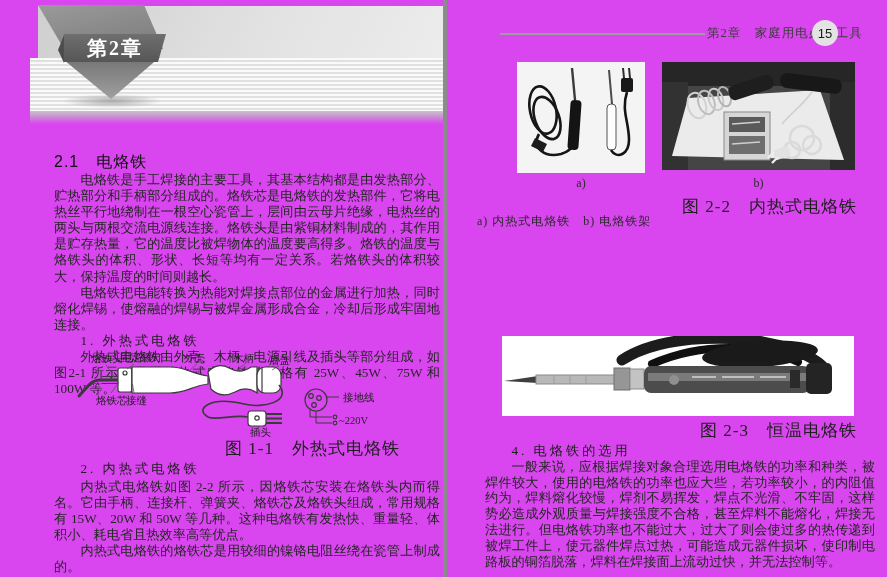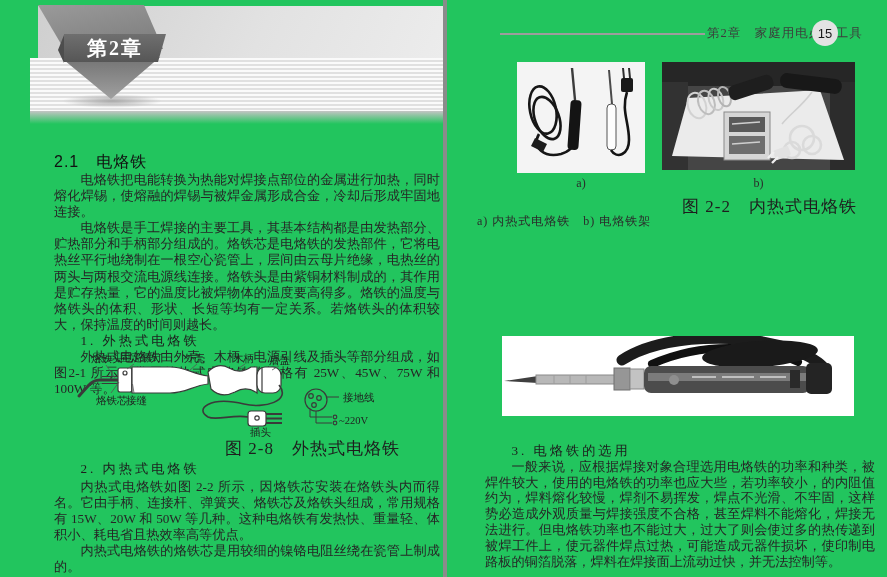--- a/index.html
+++ b/index.html
@@ -1,18 +1,18 @@
 <!DOCTYPE html>
 <html><head>
 <meta charset="utf-8">
 <style>
   * { margin:0; padding:0; box-sizing:border-box; }
   html,body { background:#ffffff; }
   #stage {
-    position:relative; width:887px; height:577px; background:#22c55e;
+    position:relative; width:887px; height:577px; background:#d946ef;
     font-family:"Liberation Serif","DejaVu Serif",serif; color:#2a2a2a; overflow:hidden;
   }
   .abs { position:absolute; }
 
   
   #left-page  { left:30px;  top:0; width:413px; height:577px; }
   #right-page { left:447px; top:0; width:433px; height:577px; }
   #gutter { left:443px; top:0; width:4px; height:577px; background:#8b8b8b; }
 
   
@@ -95,22 +95,22 @@
       <polygon points="8,5 114,5 133,49 34,49" fill="url(#g1)"></polygon>
       <polygon points="28,50 34,35 34,63" fill="#4d4d4d"></polygon>
       <polygon points="34,34 136,34 128,62 34,62" fill="url(#g2)"></polygon>
       <text x="85" y="55" text-anchor="middle" font-size="20" font-weight="bold" letter-spacing="2" fill="#ffffff" font-family="Liberation Sans, DejaVu Sans, sans-serif">第2章</text>
     </svg>
 
 
     <div class="abs heading" style="left:24px;top:152px">2.1　电烙铁</div>
 
     <div class="abs body-block lblock" style="left:24px;top:172px">
+      <p class="ind">电烙铁是手工焊接的主要工具，其基本结构都是由发热部分、贮热部分和手柄部分组成的。烙铁芯是电烙铁的发热部件，它将电热丝平行地绕制在一根空心瓷管上，层间由云母片绝缘，电热丝的两头与两根交流电源线连接。烙铁头是由紫铜材料制成的，其作用是贮存热量，它的温度比被焊物体的温度要高得多。烙铁的温度与烙铁头的体积、形状、长短等均有一定关系。若烙铁头的体积较大，保持温度的时间则越长。</p>
       <p class="ind">电烙铁把电能转换为热能对焊接点部位的金属进行加热，同时熔化焊锡，使熔融的焊锡与被焊金属形成合金，冷却后形成牢固地连接。</p>
-      <p class="ind">电烙铁是手工焊接的主要工具，其基本结构都是由发热部分、贮热部分和手柄部分组成的。烙铁芯是电烙铁的发热部件，它将电热丝平行地绕制在一根空心瓷管上，层间由云母片绝缘，电热丝的两头与两根交流电源线连接。烙铁头是由紫铜材料制成的，其作用是贮存热量，它的温度比被焊物体的温度要高得多。烙铁的温度与烙铁头的体积、形状、长短等均有一定关系。若烙铁头的体积较大，保持温度的时间则越长。</p>
       <p class="subhead">1. 外热式电烙铁</p>
       <p class="ind">外热式电烙铁由外壳、木柄、电源引线及插头等部分组成，如图2-1 所示。常用外热式电烙铁的规格有 25W、45W、75W 和 100W 等。</p>
     </div>
 
     <svg class="abs" style="left:28px;top:351px" width="382" height="86" viewBox="0 0 382 86">
       <g stroke="#3a3a3a" fill="none" stroke-width="1.2">
 
         <path d="M60,29 L42,29 Q35,29 30,35 L21,45" stroke-width="3" stroke-linecap="round"></path>
 
         <path d="M44,25.5 L60,25.5 M44,32.5 L60,32.5" stroke-width="1"></path>
@@ -159,21 +159,21 @@
         <text x="175" y="11">木柄</text>
         <text x="211" y="13">后盖</text>
         <text x="38" y="53">烙铁芯</text>
         <text x="68" y="53">接缝</text>
         <text x="192" y="85">插头</text>
         <text x="285" y="50">接地线</text>
         <text x="281" y="73">~220V</text>
       </g>
     </svg>
 
-    <div class="abs caption" style="left:10px;top:437px;width:360px">图 2-8　外热式电烙铁</div>
+    <div class="abs caption" style="left:10px;top:437px;width:360px">图 1-1　外热式电烙铁</div>
 
     <div class="abs body-block lblock subhead" style="left:24px;top:461px">2. 内热式电烙铁</div>
 
     <div class="abs body-block lblock" style="left:24px;top:479px">
       <p class="ind">内热式电烙铁如图 2-2 所示，因烙铁芯安装在烙铁头内而得名。它由手柄、连接杆、弹簧夹、烙铁芯及烙铁头组成，常用规格有 15W、20W 和 50W 等几种。这种电烙铁有发热快、重量轻、体积小、耗电省且热效率高等优点。</p>
       <p class="ind">内热式电烙铁的烙铁芯是用较细的镍铬电阻丝绕在瓷管上制成的。</p>
     </div>
   </div>
 
   <div id="gutter" class="abs"></div>
@@ -247,19 +247,20 @@
       <rect x="112" y="32" width="16" height="22" fill="#969696" stroke="#6f6f6f"></rect>
       <rect x="128" y="33" width="14" height="20" fill="#c3c3c3" stroke="#8a8a8a"></rect>
       <rect x="142" y="30" width="166" height="27" rx="7" fill="#4c4c4c"></rect>
       <rect x="146" y="37" width="158" height="8" fill="#7b7b7b"></rect>
       <circle cx="172" cy="44" r="5" fill="#8f8f8f"></circle>
       <path d="M190,41 L214,41 M220,41 L252,41 M258,41 L284,41" stroke="#d6d6d6" stroke-width="1.6"></path>
       <rect x="288" y="34" width="10" height="18" fill="#2a2a2a"></rect>
       <rect x="304" y="27" width="26" height="31" rx="5" fill="#242424"></rect>
     </svg>
 
+    <div class="abs caption" style="left:30px;top:419px;width:380px">图 2-3　恒温电烙铁</div>
 
     <div class="abs body-block rblock" style="left:38px;top:443px">
-      <p class="subhead">3. 电烙铁的选用</p>
+      <p class="subhead">4. 电烙铁的选用</p>
       <p class="ind">一般来说，应根据焊接对象合理选用电烙铁的功率和种类，被焊件较大，使用的电烙铁的功率也应大些，若功率较小，的内阻值约为，焊料熔化较慢，焊剂不易挥发，焊点不光滑、不牢固，这样势必造成外观质量与焊接强度不合格，甚至焊料不能熔化，焊接无法进行。但电烙铁功率也不能过大，过大了则会使过多的热传递到被焊工件上，使元器件焊点过热，可能造成元器件损坏，使印制电路板的铜箔脱落，焊料在焊接面上流动过快，并无法控制等。</p>
     </div>
   </div>
 </div>
 
 </body></html>

